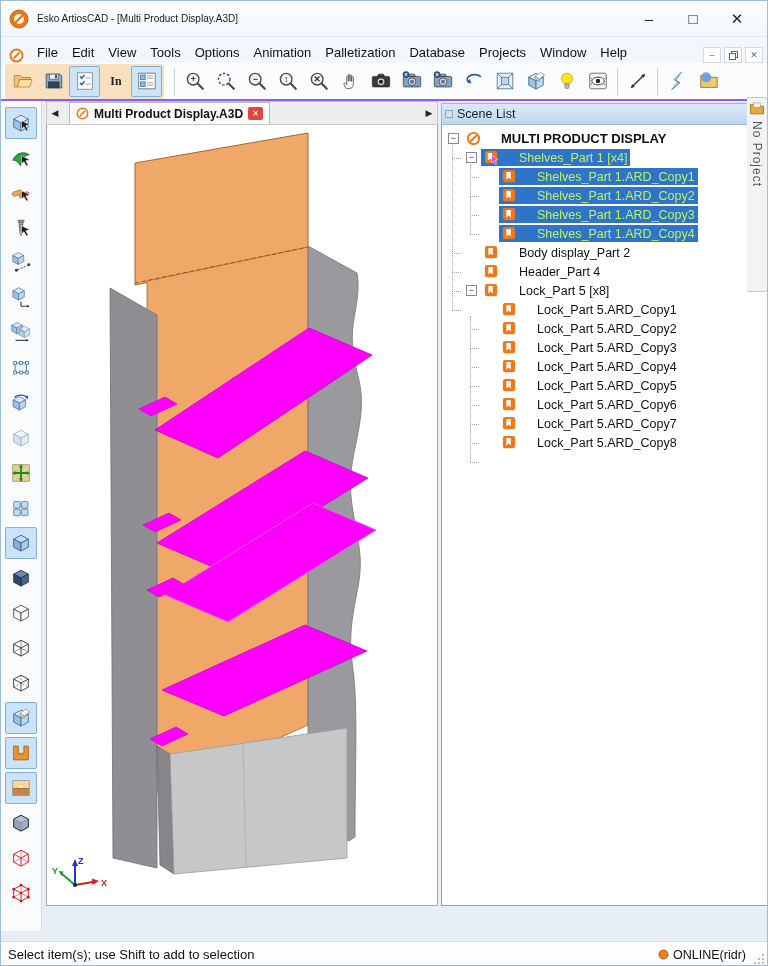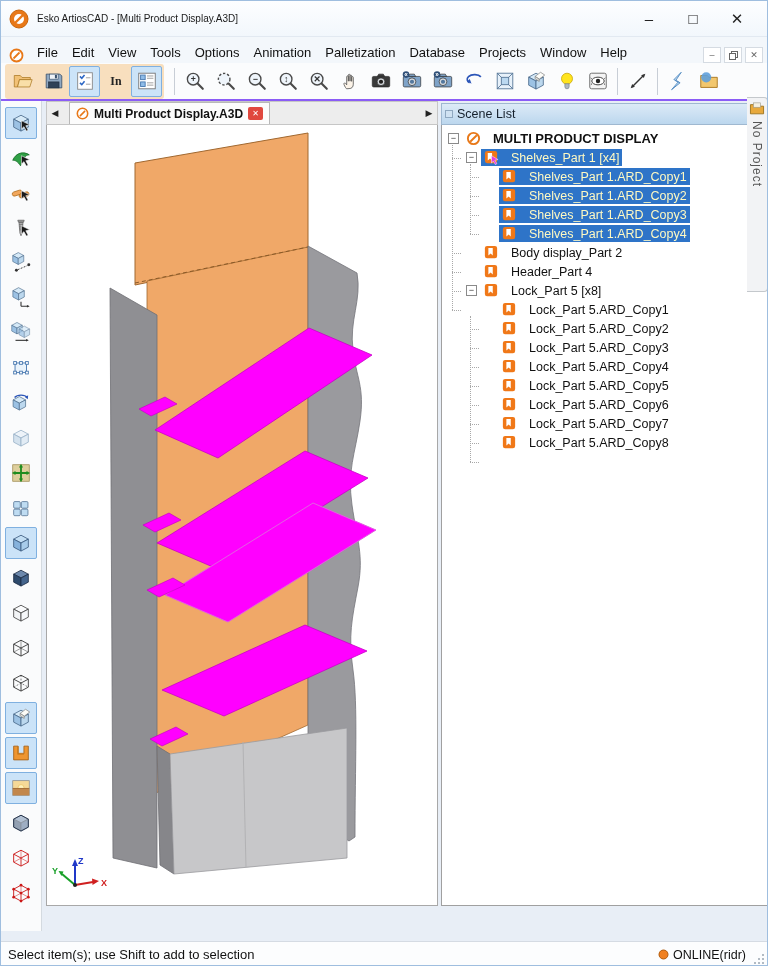--- a/index.html
+++ b/index.html
@@ -66,22 +66,22 @@
   .hd-close { width:16px; height:14px; background:#E0483E; border-radius:2px; color:#fff;
     font-size:8px; display:flex; align-items:center; justify-content:center;}
   .scene-body { position:absolute; left:0; top:22px; width:100%; height:781px;
     background:#fff; border:1px solid #A0A0A0; border-top:none; overflow:hidden;}
   .tree { position:relative; padding:4px 2px; font-size:12.5px; color:#111; }
   .tree-row { height:19px; display:flex; align-items:center; position:relative; white-space:nowrap; }
   .tree-row .expander { width:11px; height:11px; background:#fff; border:1px solid #8A8A8A;
     display:flex; align-items:center; justify-content:center; margin-right:4px; flex:0 0 auto;
     font-size:9px; line-height:9px; color:#333; z-index:2;}
   .tree-row .exp-spacer { width:15px; flex:0 0 auto; }
-  .tree-cell { display:flex; align-items:center; gap:12px; padding:1px 3px; }
-  .tree-cell.sel { background:#2E74C8; color:#fef9c3; }
+  .tree-cell { display:flex; align-items:center; gap:20px; padding:1px 3px; }
+  .tree-cell.sel { background:#2E74C8; color:#bef264; }
   .tree-cell .ic { width:15px; height:15px; flex:0 0 auto; display:flex; }
   .tree-row.bold .tree-cell { font-weight:bold; font-size:13px; }
   .tree-line { position:absolute; border-left:1px dotted #A8A8A8; width:0; z-index:1;}
   .tree-stub { position:absolute; border-top:1px dotted #A8A8A8; height:0; z-index:1;}
   
   .side-tab { position:absolute; left:746px; top:96px; width:21px; height:195px;
     background:#F2F3F5; border:1px solid #C4C8CC; border-left:none; border-radius:0 4px 4px 0;
     display:flex; flex-direction:column; align-items:center; padding-top:4px; gap:5px;}
   .side-tab .vt { writing-mode:vertical-rl; font-size:12px; color:#555; letter-spacing:1px;}
   

